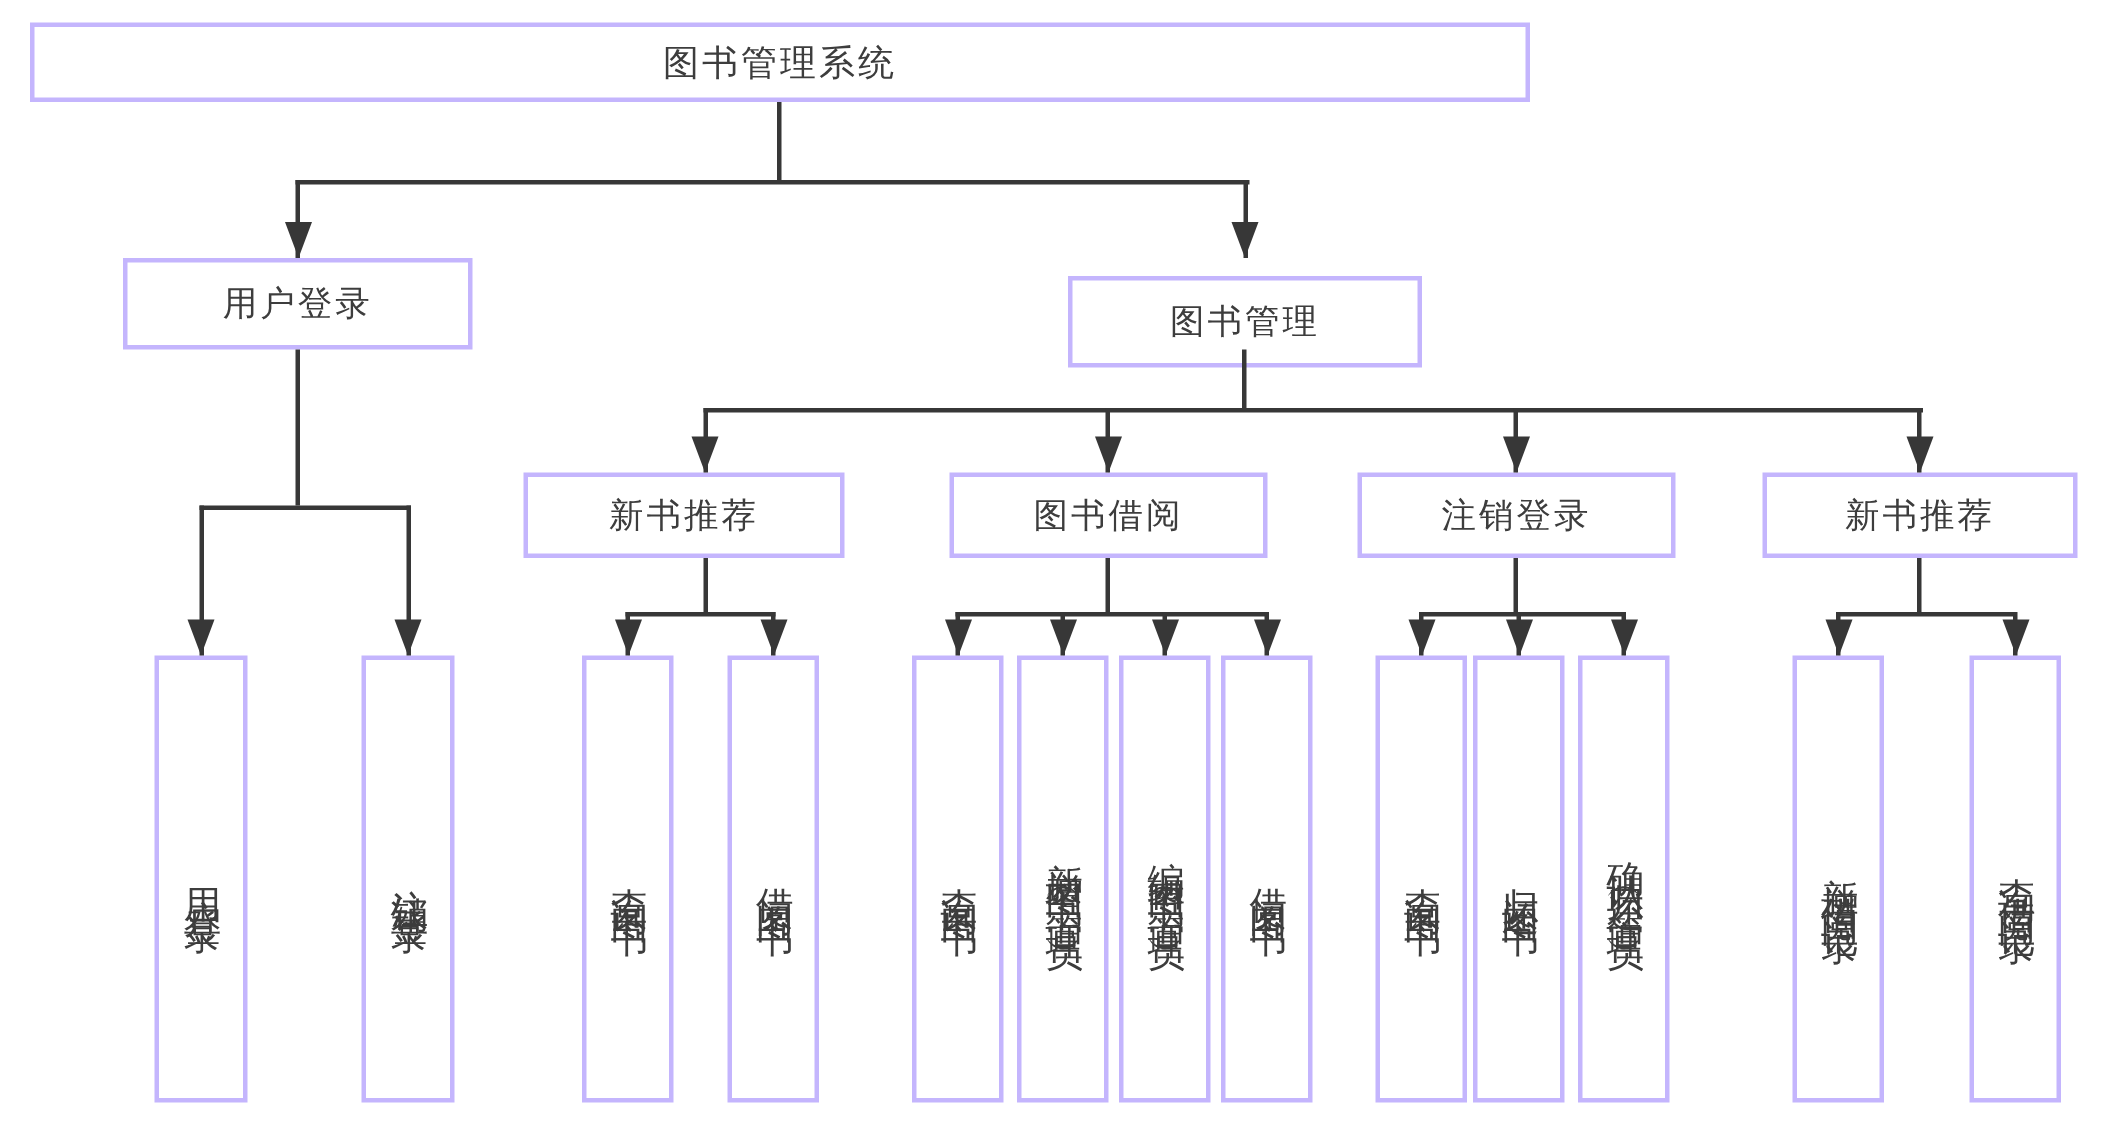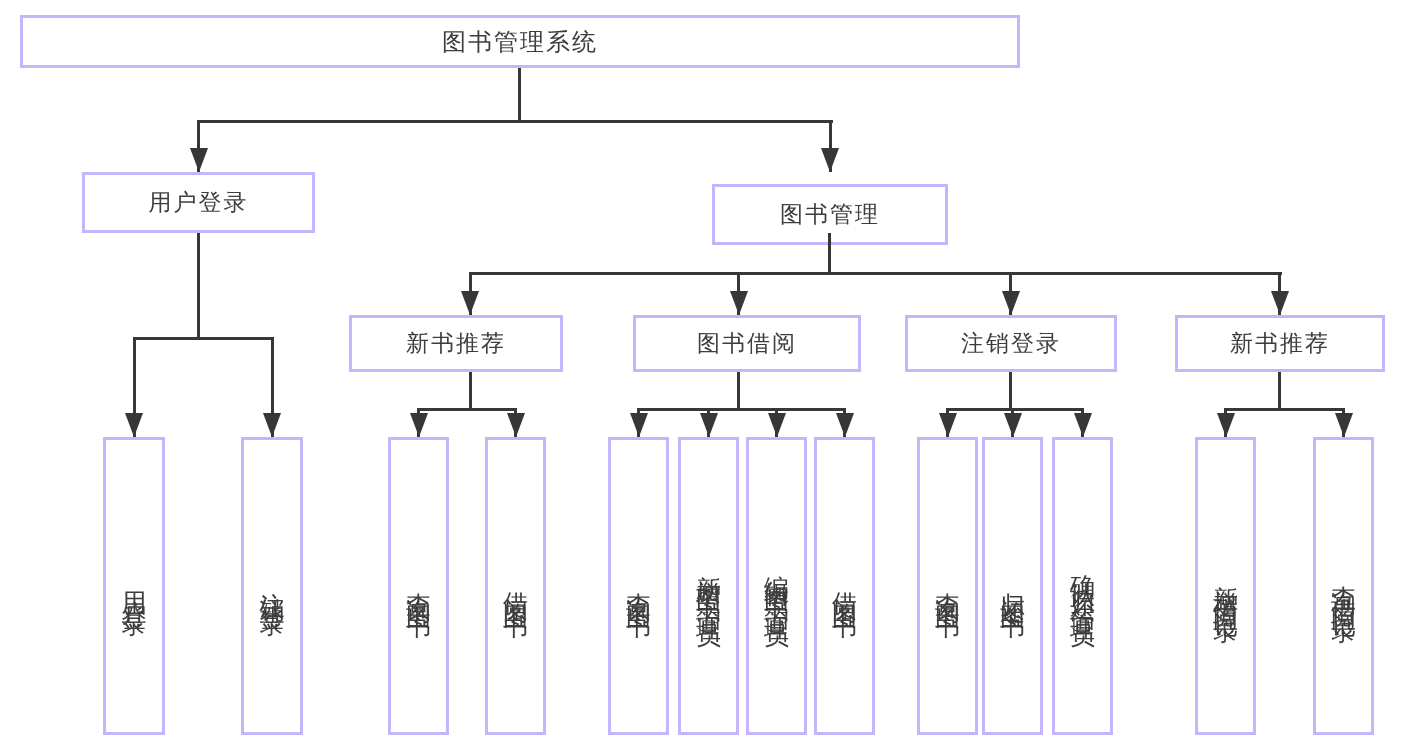--- a/index.html
+++ b/index.html
@@ -42,21 +42,21 @@
 <div id="stage">
 
   <div class="box rootbox" style="left:20px;top:15px;width:1000px;height:53px;">图书管理系统</div>
 
   <div class="box hbox" style="left:82px;top:172px;width:233px;height:61px;">用户登录</div>
 
   <div class="box hbox" style="left:712px;top:184px;width:236px;height:61px;">图书管理</div>
 
   <div class="box hbox" style="left:349px;top:315px;width:214px;height:57px;">新书推荐</div>
 
-  <div class="box hbox" style="left:633px;top:315px;width:228px;height:57px;">图书借阅</div>
+  <div class="box hbox" style="left:633px;top:315px;width:212px;height:57px;">图书借阅</div>
 
   <div class="box hbox" style="left:905px;top:315px;width:212px;height:57px;">注销登录</div>
 
   <div class="box hbox" style="left:1175px;top:315px;width:210px;height:57px;">新书推荐</div>
 
   <div class="box vbox" style="left:103px;top:437px;width:62px;height:298px;">
     <span>用户登录</span>
   </div>
   <div class="box vbox" style="left:241px;top:437px;width:62px;height:298px;">
     <span>注销登录</span>

